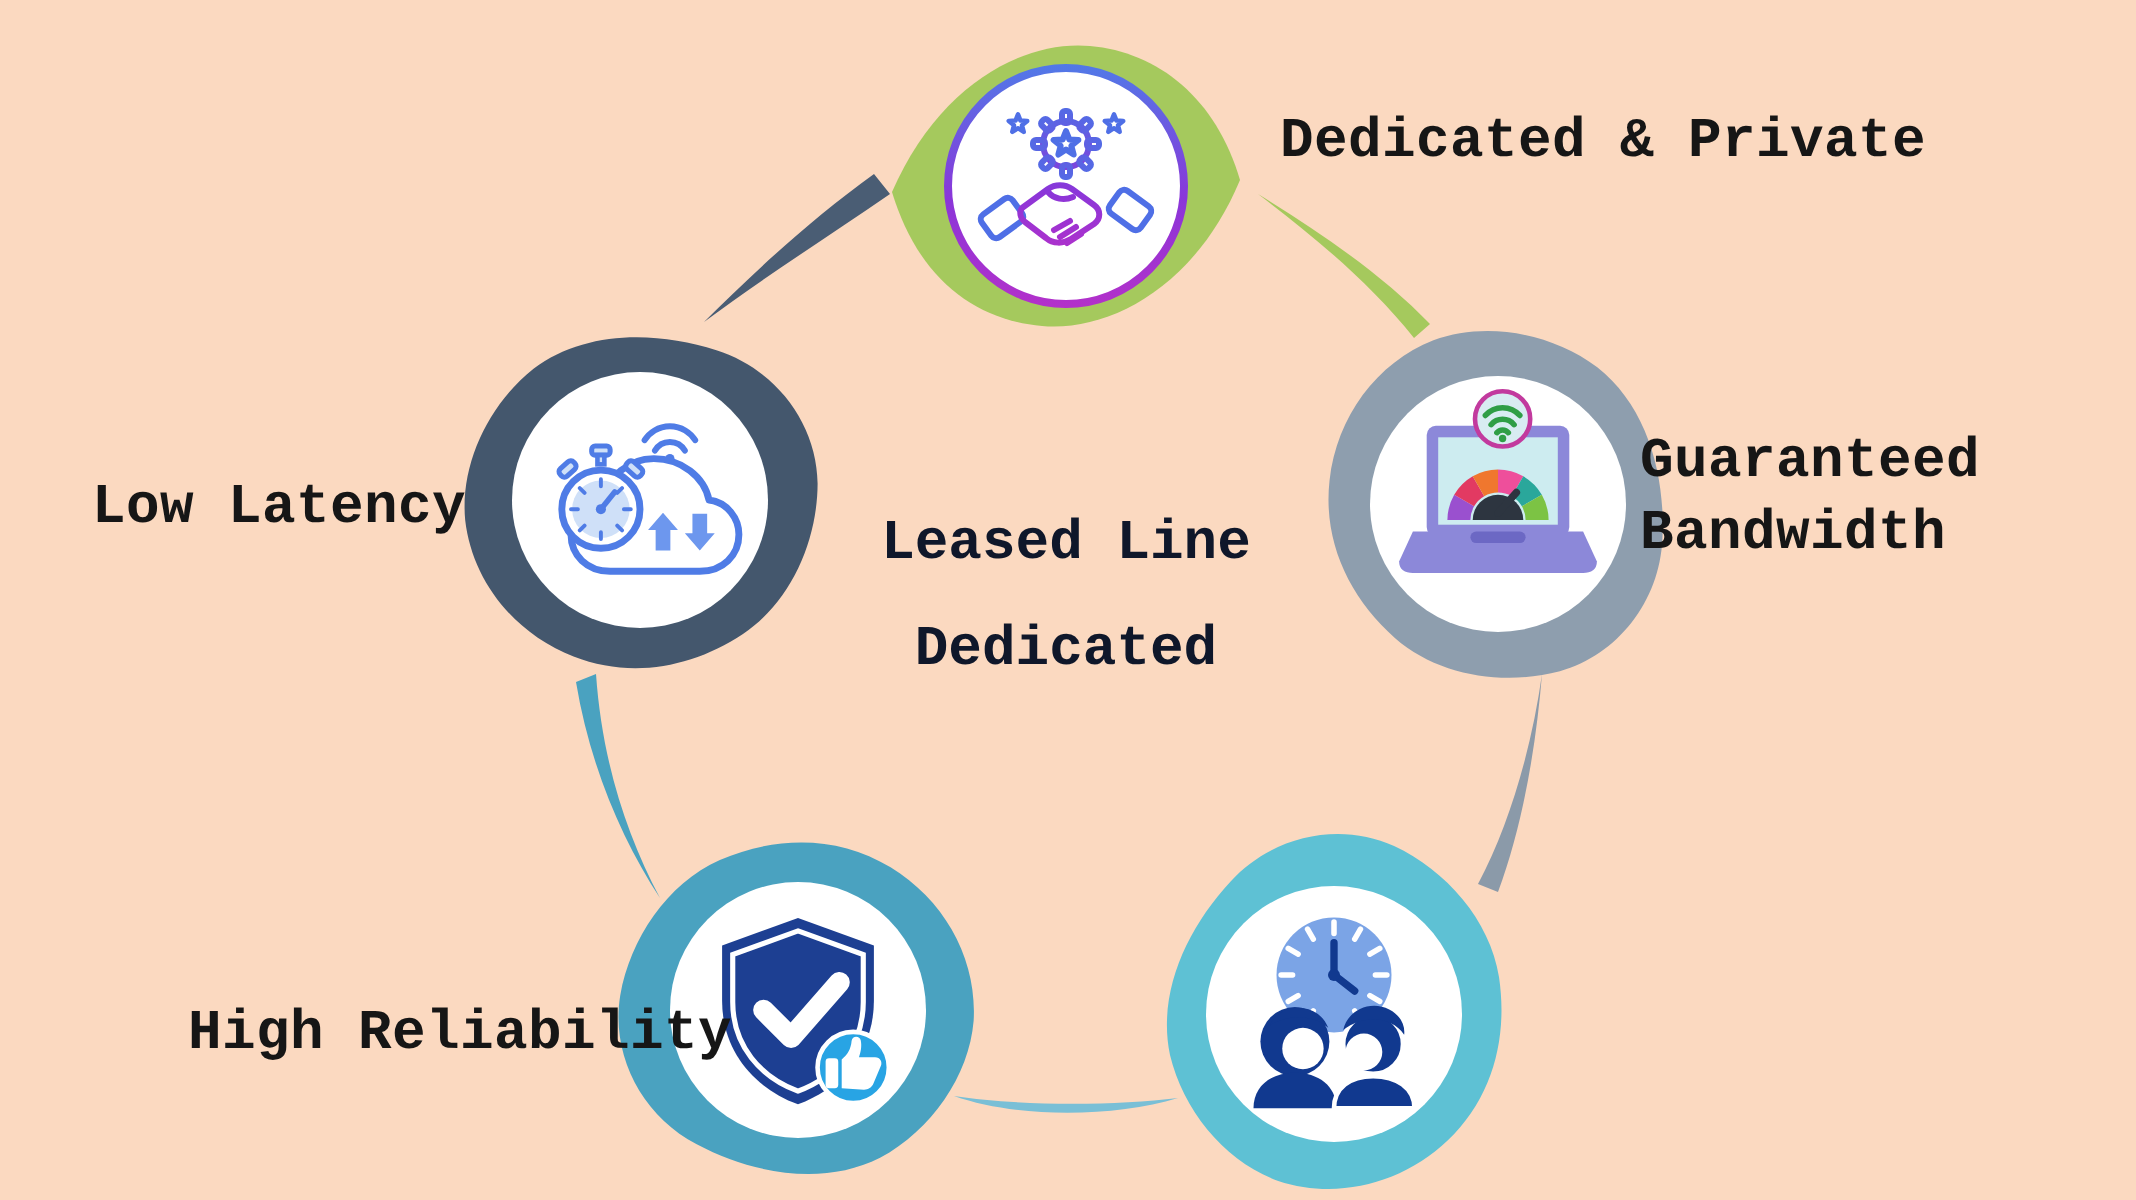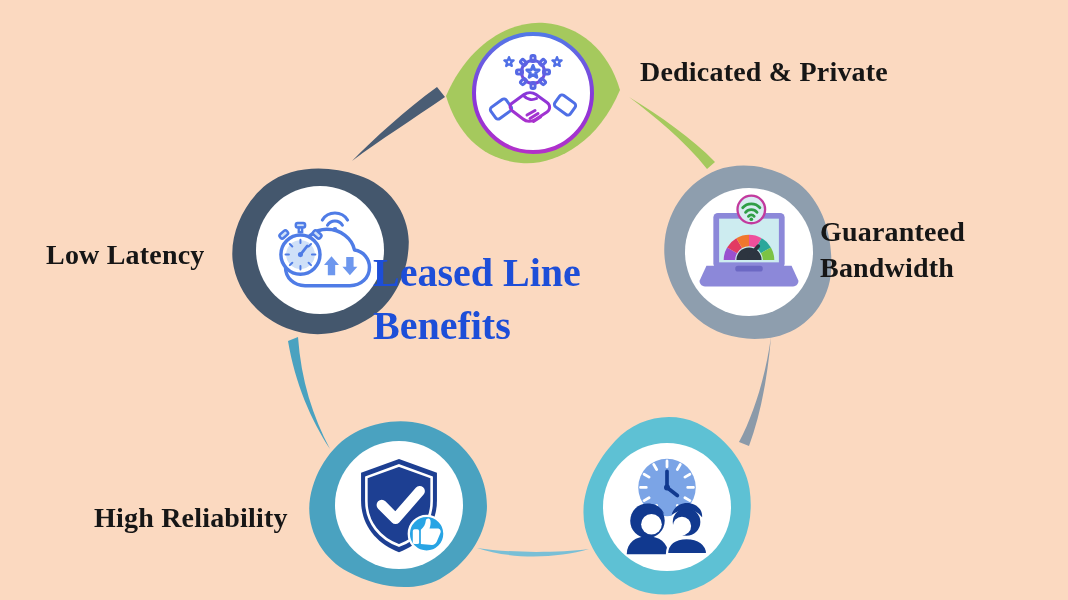--- a/index.html
+++ b/index.html
@@ -1,30 +1,30 @@
 <!DOCTYPE html>
 <html><head>
 <meta charset="utf-8">
 <style>
   html,body{margin:0;padding:0;}
   .canvas{
     position:relative;width:1068px;height:600px;overflow:hidden;
-    font-family:Liberation Serif, serif;background:#fbd9c0;
+    font-family:Liberation Mono, monospace;background:#fbd9c0;
   }
   .arcs{position:absolute;left:0;top:0;}
   .node{position:absolute;width:220px;height:220px;}
   .node svg{display:block;}
   .label{
     position:absolute;font-weight:700;font-size:28px;color:#161616;
     letter-spacing:.2px;white-space:nowrap;
   }
   .label.multiline{white-space:normal;line-height:36px;}
   .title{
-    position:absolute;left:373px;top:246px;width:320px;text-align:left;
-    font-weight:700;font-size:40px;line-height:53px;color:#1d4ed8;
+    position:absolute;left:373px;top:246px;width:320px;text-align:center;
+    font-weight:700;font-size:28px;line-height:53px;color:#0f172a;
   }
   .tline{display:block;}
 </style>
 </head>
 <body>
 
 <div class="canvas" style="background-color: rgb(251, 217, 192);">
 
   <svg class="arcs" width="1068" height="600" viewBox="0 0 1068 600">
     <path d="M437,87 C405,110 376,137 352,161 C380,140 413,119 445,97 Z" style="fill: rgb(74, 93, 116);"></path>
@@ -178,16 +178,16 @@
     </svg>
   </div>
 
   <div class="label" style="left:640px;top:56px;">Dedicated &amp; Private</div>
   <div class="label multiline" style="left:820px;top:214px;width:196px;">Guaranteed Bandwidth</div>
   <div class="label" style="left:94px;top:502px;">High Reliability</div>
   <div class="label" style="left:46px;top:239px;">Low Latency</div>
 
   <div class="title">
     <span class="tline">Leased Line</span>
-    <span class="tline">Benefits</span>
+    <span class="tline">Dedicated</span>
   </div>
 
 </div>
 
 </body></html>

